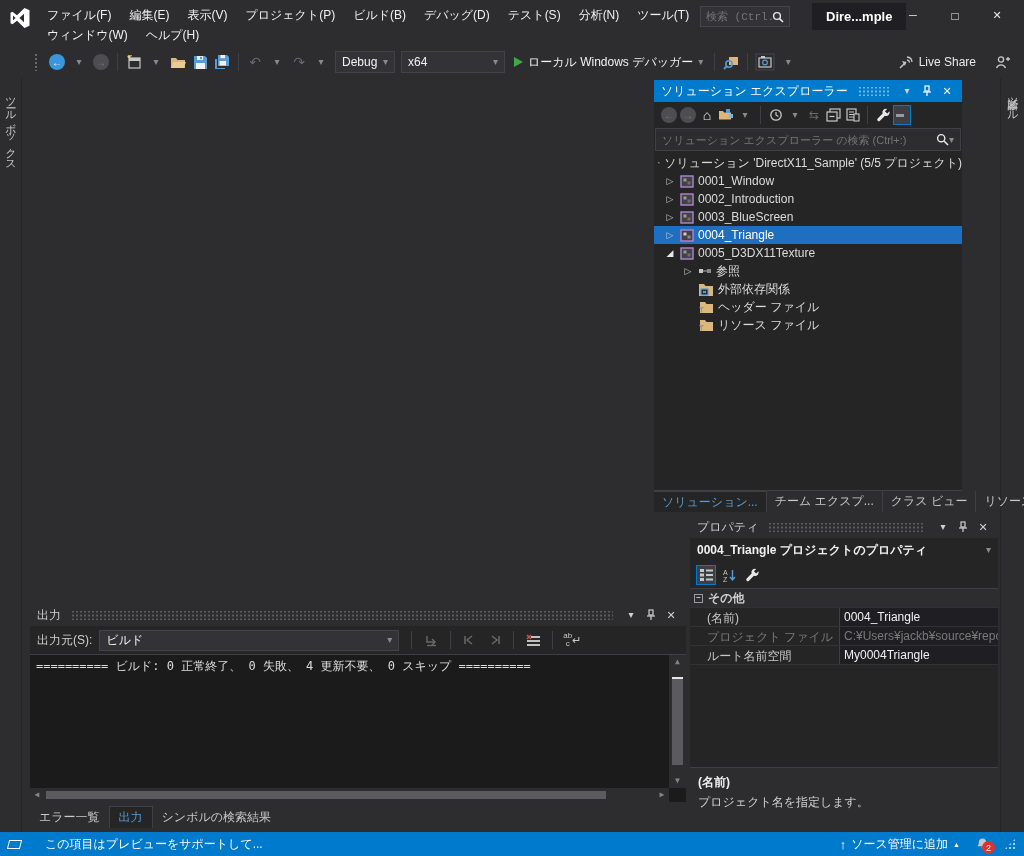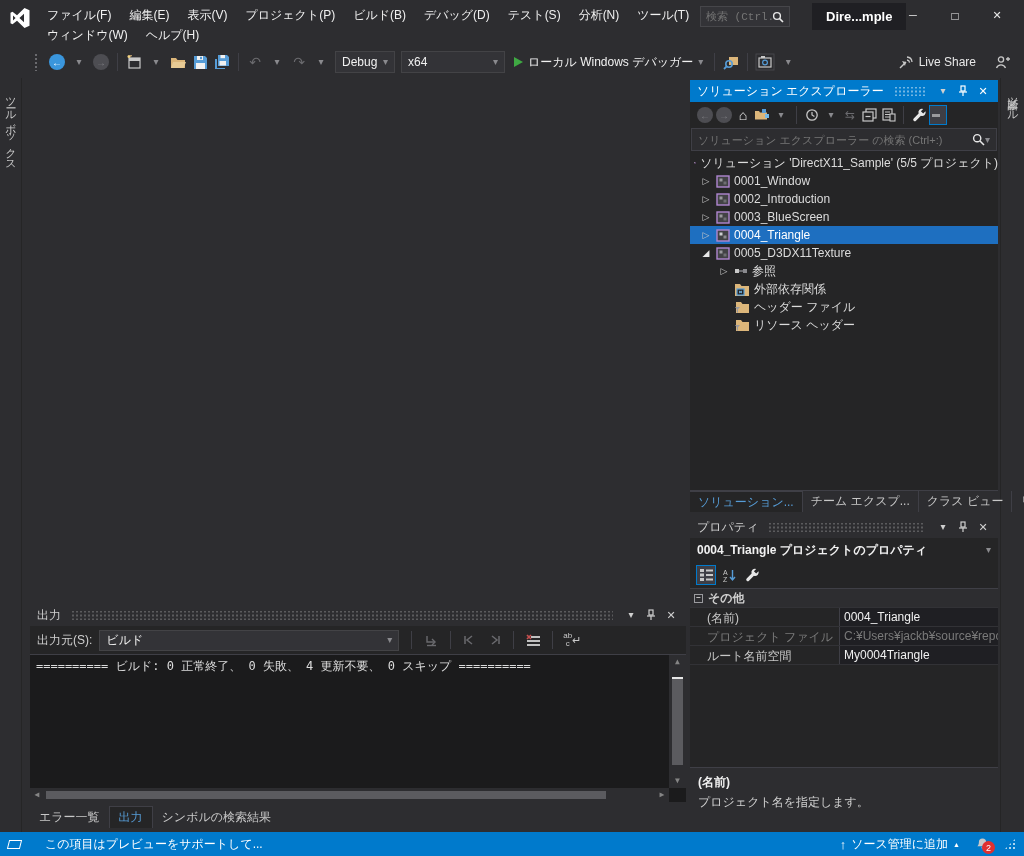--- a/index.html
+++ b/index.html
@@ -68,21 +68,21 @@
   
   .twin-title { height:22px; display:flex; align-items:center; padding:0 7px; gap:4px; }
   .twin-title .dots { flex:1; height:9px; margin:0 6px; background-image:radial-gradient(circle, rgba(255,255,255,.22) .9px, transparent 1.1px); background-size:4px 4px; background-position:0 50%; }
   .twin-title.active { background:#007acc; color:#fff; }
   .twin-title.active .dots { background-image:radial-gradient(circle, rgba(255,255,255,.45) .9px, transparent 1.1px); }
   .twin-title.inactive { background:#2d2d30; color:#d0d0d0; }
   .twin-btn { width:16px; height:16px; display:flex; align-items:center; justify-content:center; }
   .pin-svg { display:block; }
 
   
-  .se-panel { position:absolute; left:690px; top:80px; width:308px; height:432px; background:#252526; }
+  .se-panel { position:absolute; left:654px; top:80px; width:308px; height:432px; background:#252526; }
   .se-toolbar { height:26px; display:flex; align-items:center; padding:0 6px; gap:1px; background:#252526; }
   .se-tool { height:20px; min-width:18px; display:flex; align-items:center; justify-content:center; padding:0 1px; }
   .se-tool.toggled { border:1px solid #007acc; background:#3e3e45; }
   .se-search { height:23px; margin:0 1px; background:#2d2d30; border:1px solid #3f3f46; display:flex; align-items:center; padding:0 6px; }
   .se-search input { flex:1; min-width:0; background:transparent; border:none; outline:none; color:#808080; font-size:11px; font-family:inherit; }
   .se-tree { position:relative; height:339px; overflow:hidden; padding-top:3px; }
   .tree-row { height:18px; display:flex; align-items:center; gap:4px; padding-left:4px; color:#dcdcdc; white-space:nowrap; }
   .tree-row .exp { width:12px; text-align:center; flex:0 0 12px; }
   .tree-row.sel { background:#1e6fc0; color:#fff; }
   .ind1 { padding-left:10px; }
@@ -431,21 +431,21 @@
             <path d="M2 1 h5 l1.5 2 H15 v9 H2 z" fill="#dcb67a"></path>
             <path d="M1 6 l5 0 -2 2.2 0 3.8 -1.2 -1 0 -2.8 z" fill="#9a9a9e"></path>
           </svg>
         <span>ヘッダー ファイル</span>
       </div>
       <div class="tree-row ind2" style="padding-left:44px">
         <svg width="16" height="13" viewBox="0 0 16 13">
             <path d="M2 1 h5 l1.5 2 H15 v9 H2 z" fill="#dcb67a"></path>
             <path d="M1 6 l5 0 -2 2.2 0 3.8 -1.2 -1 0 -2.8 z" fill="#9a9a9e"></path>
           </svg>
-        <span>リソース ヘッダー</span>
+        <span>リソース ファイル</span>
       </div>
     </div>
     <div class="se-tabs">
       <span class="se-tab active">ソリューション...</span>
       <span class="se-tab">チーム エクスプ...</span>
       <span class="se-tab">クラス ビュー</span>
       <span class="se-tab">リソース ビュー</span>
     </div>
   </div>
 

